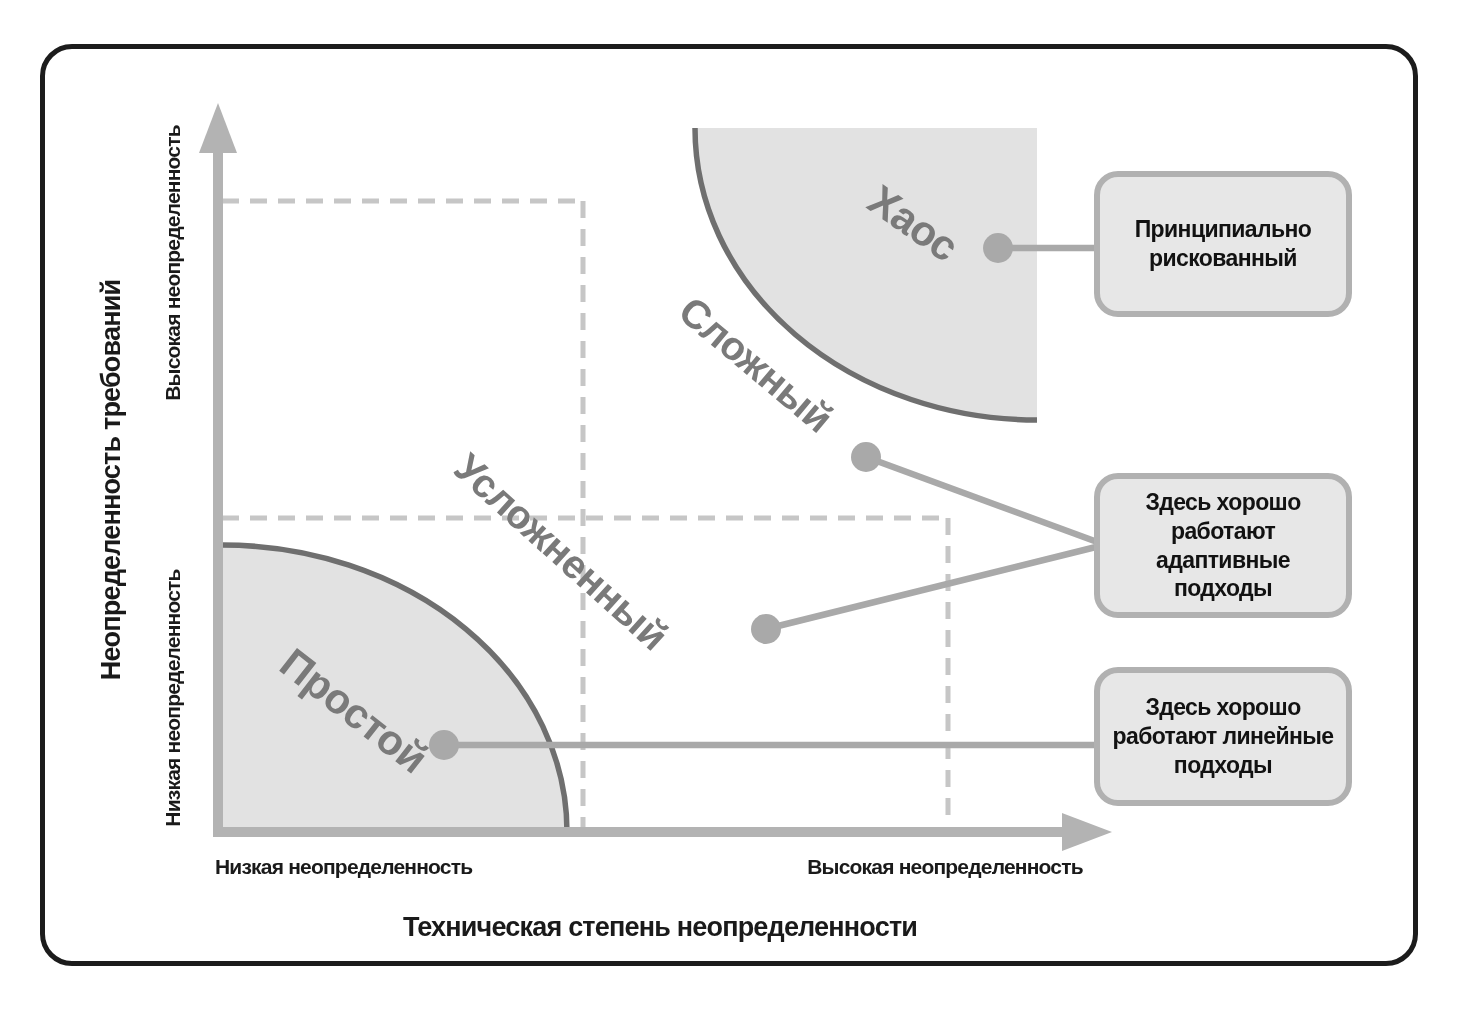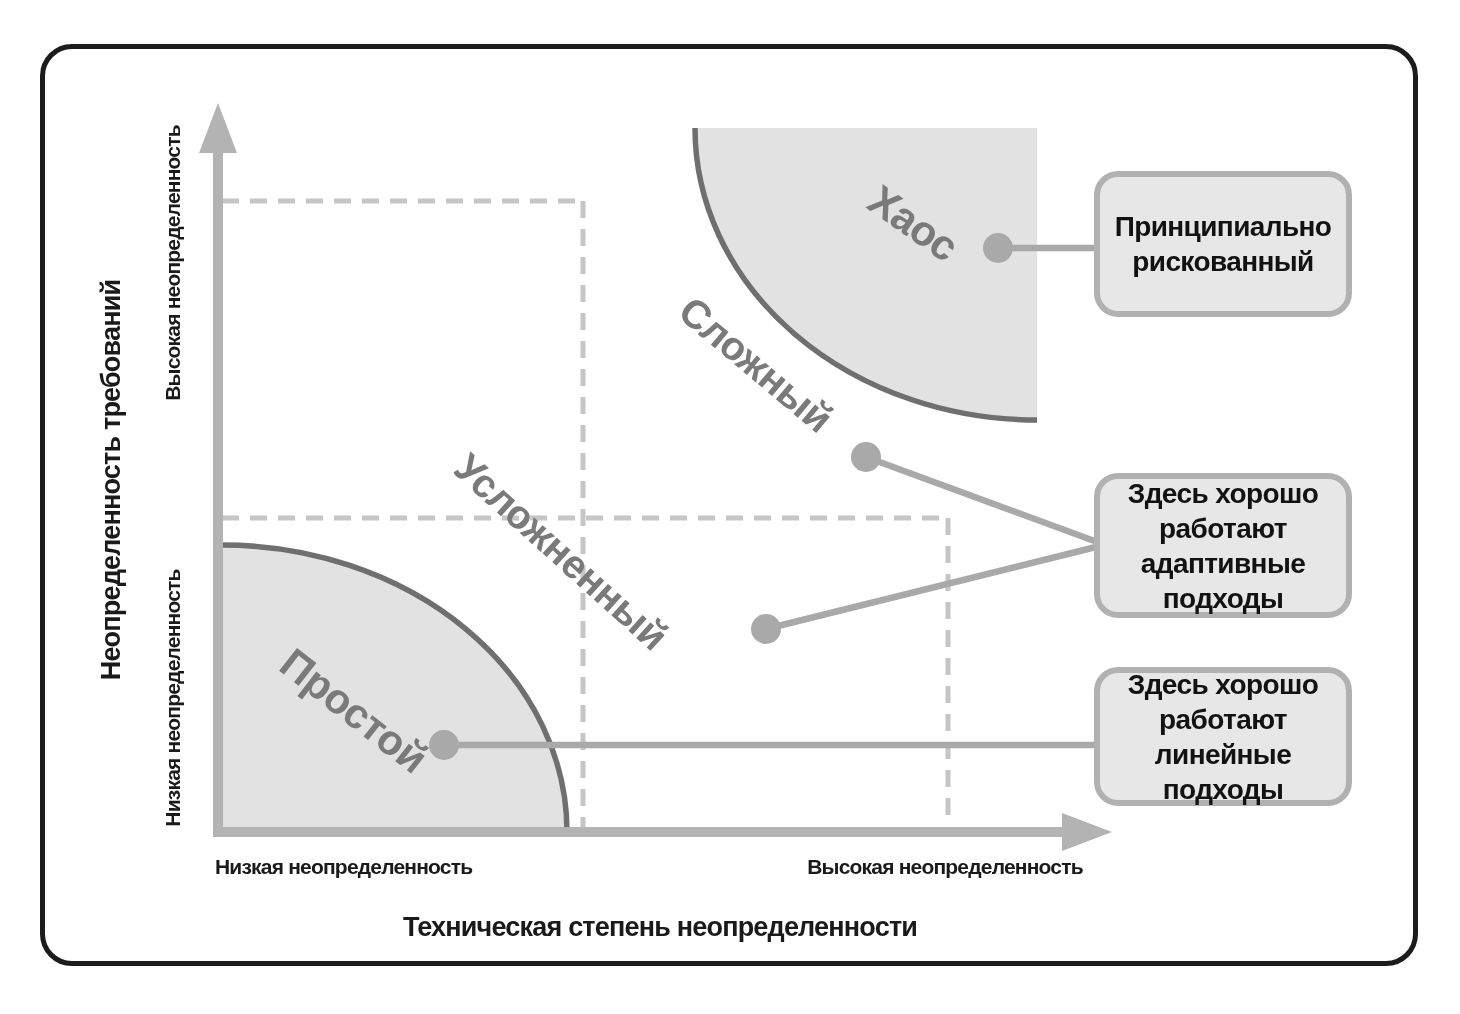--- a/index.html
+++ b/index.html
@@ -53,21 +53,21 @@
     background: #e7e7e7;
     border: 6px solid #b1b1b1;
     border-radius: 24px;
     display: flex;
     align-items: center;
     justify-content: center;
     text-align: center;
   }
   .callout-text {
     font-weight: bold;
-    font-size: 28px;
+    font-size: 23px;
     line-height: 1.25;
     color: #121212;
     letter-spacing: -0.6px;
     white-space: pre-line;
   }
 </style>
 </head>
 <body>
 
 <div class="stage">

